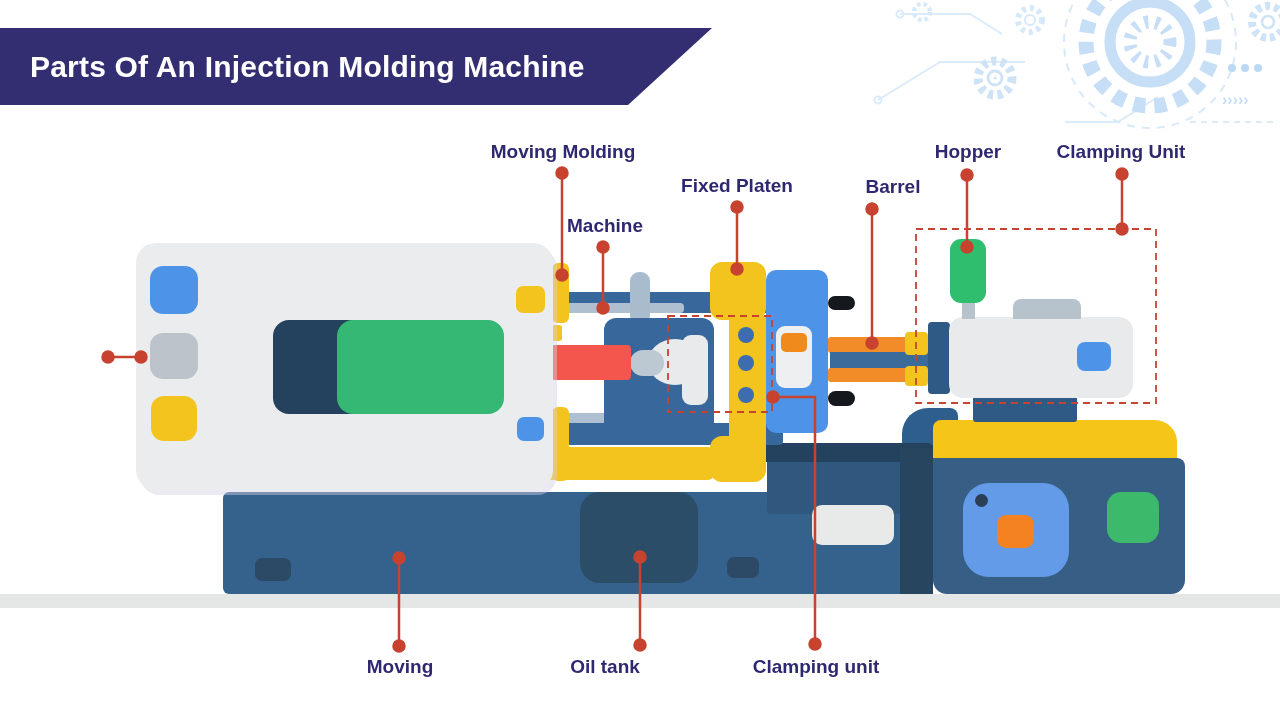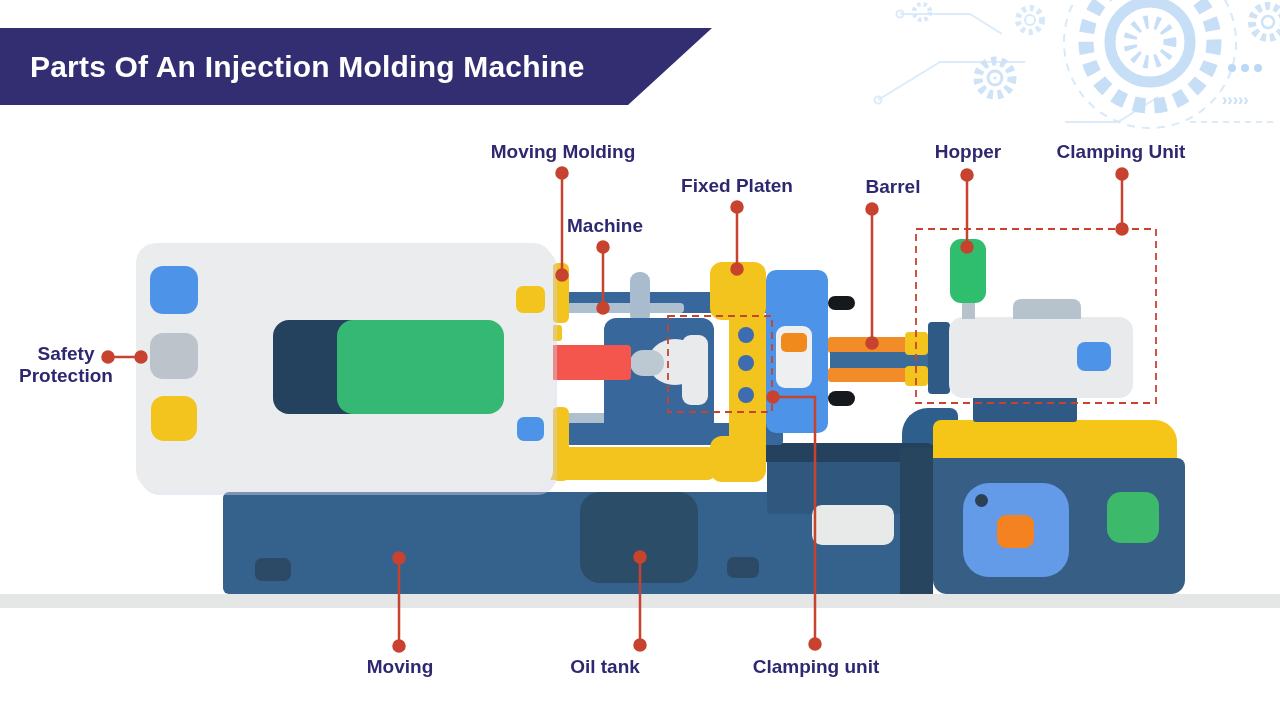--- a/index.html
+++ b/index.html
@@ -204,18 +204,17 @@
       <rect x="668" y="316" width="104" height="96"></rect>
     </g>
   </svg>
 
   <div class="label" style="left:563px;top:141px;">Moving Molding</div>
   <div class="label" style="left:605px;top:215px;">Machine</div>
   <div class="label" style="left:737px;top:175px;">Fixed Platen</div>
   <div class="label" style="left:871px;top:176px;padding-left:44px;">Barrel</div>
   <div class="label" style="left:968px;top:141px;">Hopper</div>
   <div class="label" style="left:1121px;top:141px;">Clamping Unit</div>
-  <div class="label wrap" style="left:66px;top:343px;">Safety Protection</div>
   <div class="label" style="left:400px;top:656px;">Moving</div>
   <div class="label" style="left:605px;top:656px;">Oil tank</div>
   <div class="label" style="left:816px;top:656px;">Clamping unit</div>
 
 </div>
 
 </body></html>

